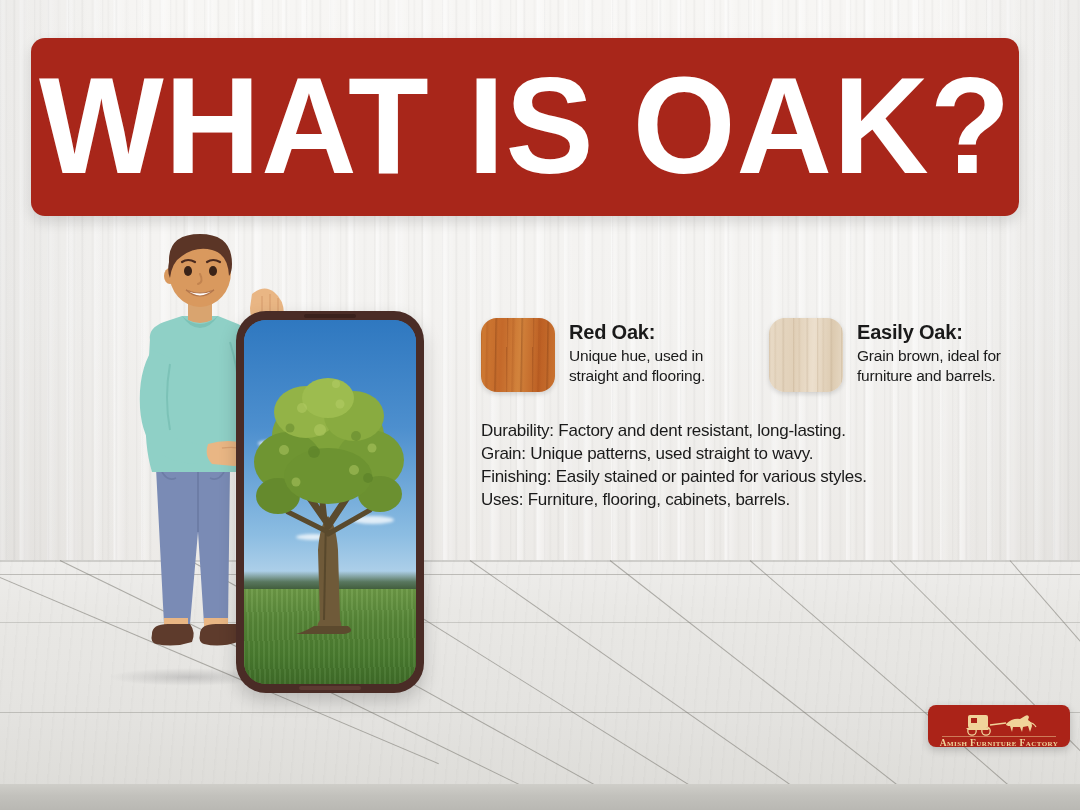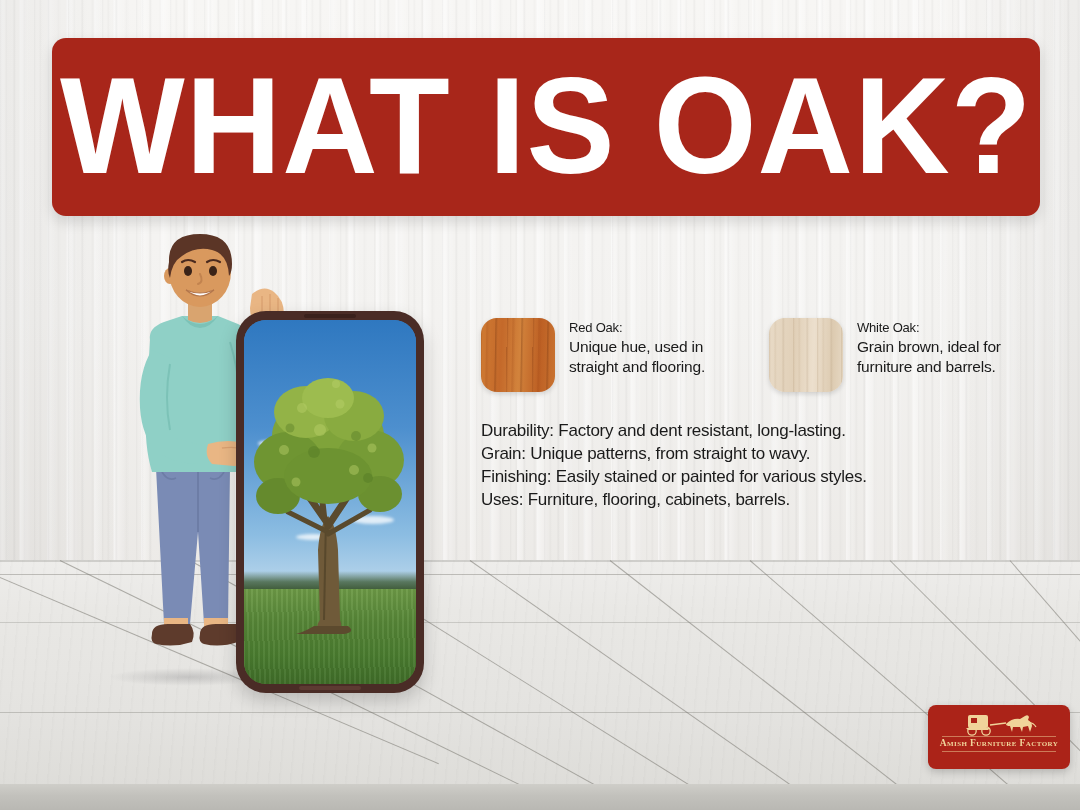--- a/index.html
+++ b/index.html
@@ -43,21 +43,21 @@
   .seam{position:absolute;background:rgba(120,118,112,0.55);transform-origin:left center;}
   .seam.h{left:-60px;width:1240px;height:1px;background:rgba(130,128,122,0.45);}
   .floor-edge{
     position:absolute;left:0;bottom:0;width:1080px;height:26px;
     background:linear-gradient(180deg,#cfcec9 0%,#c2c1bc 45%,#b9b8b3 100%);
   }
   .floor-top-line{position:absolute;left:0;top:0;width:1080px;height:2px;background:rgba(150,148,142,0.35);}
 
   
   .banner{
-    position:absolute;left:52px;top:38px;width:988px;height:178px;
+    position:absolute;left:31px;top:38px;width:988px;height:178px;
     background:#a8261a;border-radius:14px;
     box-shadow:0 6px 14px rgba(0,0,0,0.13);
     display:flex;align-items:center;justify-content:center;
   }
   .banner-title{
     color:#ffffff;
     font-family:"Liberation Sans", sans-serif;
     font-weight:bold;
     font-size:118px;
     letter-spacing:1px;
@@ -121,31 +121,31 @@
   }
   .swatch.white{
     background:
       repeating-linear-gradient(90deg,
         rgba(176,150,116,0.30) 0px, rgba(176,150,116,0.0) 2px, rgba(176,150,116,0.0) 5px,
         rgba(198,176,146,0.28) 6px, rgba(198,176,146,0.0) 8px, rgba(198,176,146,0.0) 13px,
         rgba(160,134,100,0.20) 14px, rgba(160,134,100,0.0) 16px, rgba(160,134,100,0.0) 24px),
       linear-gradient(92deg,#e8dac6 0%,#e1d0b8 35%,#ecdfcd 60%,#ddcbb1 85%,#e6d8c3 100%);
   }
   .oak-text{font-family:"Liberation Sans", sans-serif;color:#1a1a1a;padding-top:2px;}
-  .oak-name{font-weight:normal;font-size:13px;line-height:1.28;letter-spacing:-0.2px;}
+  .oak-name{font-weight:bold;font-size:20px;line-height:1.28;letter-spacing:-0.2px;}
   .oak-desc{font-size:15.5px;line-height:1.30;letter-spacing:-0.2px;}
 
   .props{position:absolute;left:481px;top:419px;width:540px;
          font-family:"Liberation Sans", sans-serif;color:#1a1a1a;}
   .prop-line{font-size:17px;line-height:1.36;letter-spacing:-0.25px;white-space:nowrap;}
   .prop-line b{font-weight:normal;}
 
   
   .logo{
-    position:absolute;left:928px;top:705px;width:142px;height:64px;
+    position:absolute;left:928px;top:705px;width:142px;height:42px;
     background:#ab2318;border-radius:8px;
     box-shadow:0 3px 8px rgba(0,0,0,0.2);
     overflow:hidden;
   }
   .logo-art{position:absolute;left:0;top:5px;width:142px;height:28px;}
   .logo-name{
     position:absolute;left:0;top:33px;width:142px;text-align:center;
     font-family:"Liberation Serif", serif;
     color:#f0d49a;font-size:9.5px;letter-spacing:0.4px;
     font-variant:small-caps;font-weight:bold;white-space:nowrap;
@@ -303,36 +303,36 @@
       <div class="oak-text">
         <div class="oak-name">Red Oak:</div>
         <div class="oak-desc">Unique hue, used in</div>
         <div class="oak-desc">straight and flooring.</div>
       </div>
     </div>
 
     <div class="oak-card">
       <div class="swatch white"></div>
       <div class="oak-text">
-        <div class="oak-name">White Oak:</div>
+        <div class="oak-name">Easily Oak:</div>
         <div class="oak-desc">Grain brown, ideal for</div>
         <div class="oak-desc">furniture and barrels.</div>
       </div>
     </div>
 
   </div>
 
   <div class="props">
     <div class="prop-line">
       <b>Durability:</b>
       <span>Factory and dent resistant, long-lasting.</span>
     </div>
     <div class="prop-line">
       <b>Grain:</b>
-      <span>Unique patterns, from straight to wavy.</span>
+      <span>Unique patterns, used straight to wavy.</span>
     </div>
     <div class="prop-line">
       <b>Finishing:</b>
       <span>Easily stained or painted for various styles.</span>
     </div>
     <div class="prop-line">
       <b>Uses:</b>
       <span>Furniture, flooring, cabinets, barrels.</span>
     </div>
   </div>

